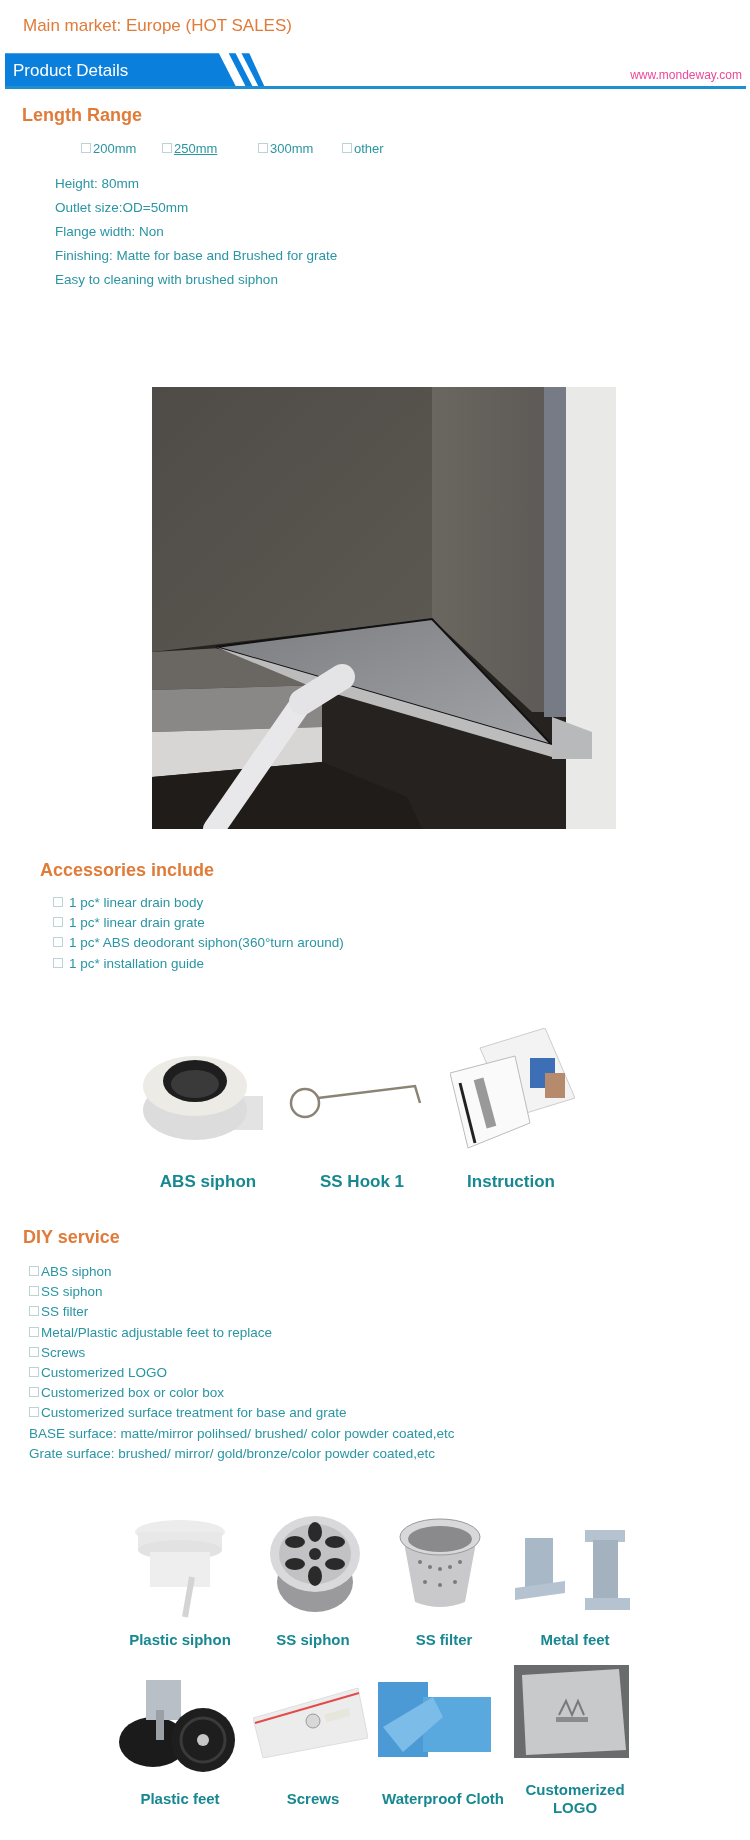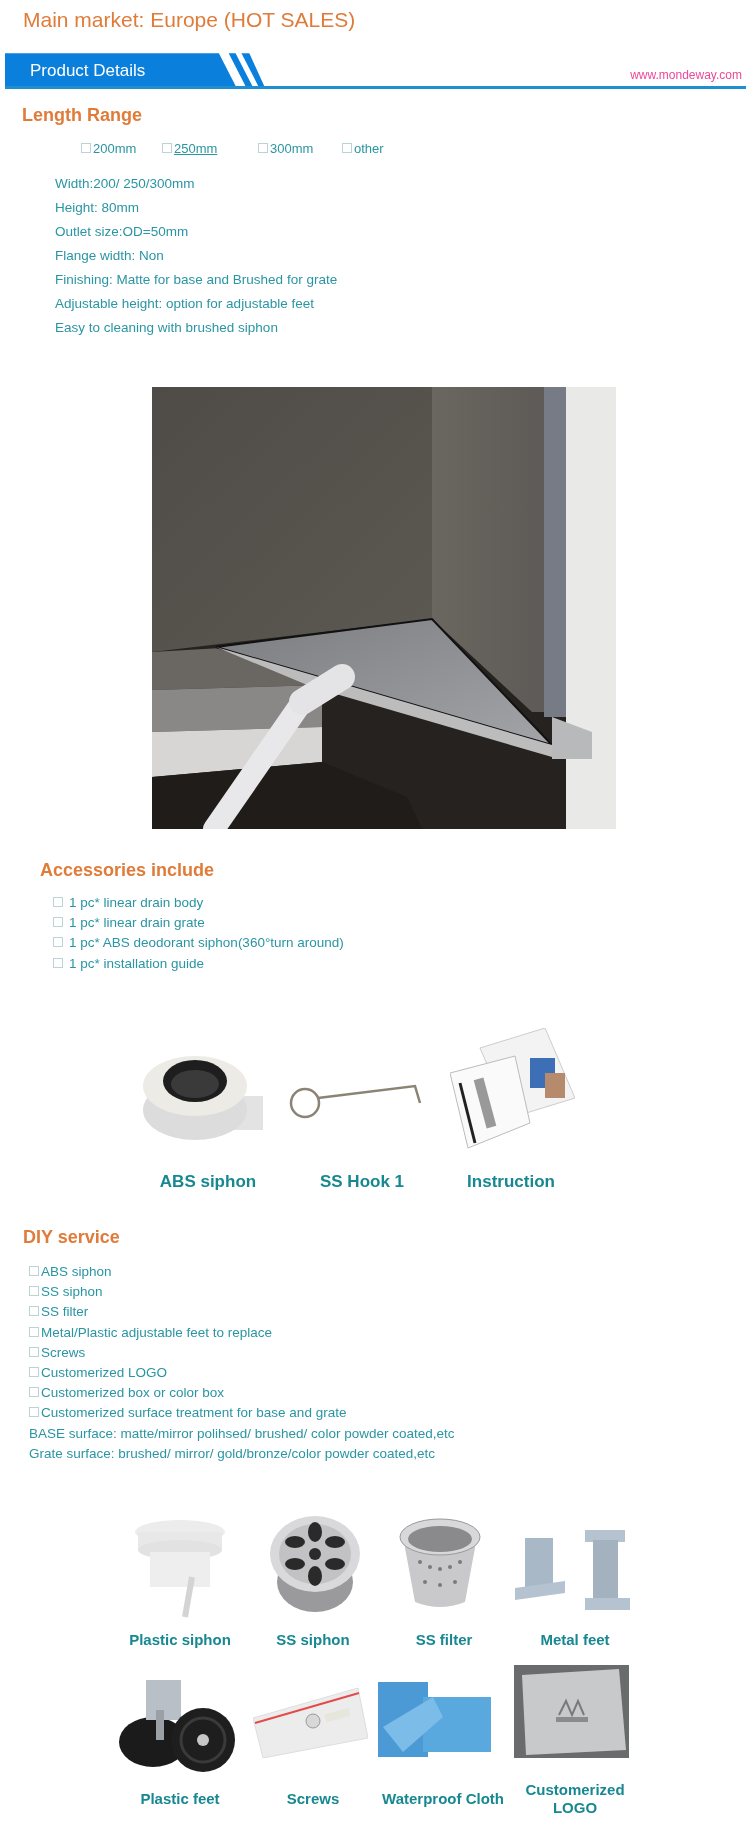--- a/index.html
+++ b/index.html
@@ -1,24 +1,24 @@
 <!DOCTYPE html>
 <html><head>
 <meta charset="utf-8">
 <style>
   html,body{margin:0;padding:0;background:#fff;}
   body{width:750px;height:1840px;position:relative;overflow:hidden;font-family:"Liberation Sans",sans-serif;}
   .abs{position:absolute;}
   .orange{color:#e07b39;}
   .teal{color:#2a95a3;}
   .caption{color:#178891;font-weight:bold;font-size:17px;text-align:center;}
-  .h-main{left:23px;top:8px;font-size:21px;}
+  .h-main{left:23px;top:16px;font-size:17px;}
   .bar{left:5px;top:53px;width:260px;height:35px;}
   .bar-line{left:5px;top:86px;width:741px;height:3px;background:#1e8fd0;}
-  .bar-title{left:30px;top:61px;font-size:17px;color:#fff;}
+  .bar-title{left:13px;top:61px;font-size:17px;color:#fff;}
   .url{right:8px;top:68px;font-size:12px;color:#ec4899;}
   .sec-title{font-weight:bold;font-size:18px;}
   .chk{display:inline-block;width:8px;height:8px;border:1px solid #bcd3d6;margin-right:2px;vertical-align:0px;}
   .len-opts{top:141px;font-size:13px;}
   .len-opt{position:absolute;white-space:nowrap;}
   .spec-list{left:55px;top:172px;font-size:13.5px;line-height:24px;}
   .acc-list{left:53px;top:893px;font-size:13.5px;line-height:20.2px;}
   .acc-list .chk{margin-right:6px;}
   .diy-list{left:29px;top:1262px;font-size:13.5px;line-height:20.2px;}
   .ph{position:absolute;overflow:hidden;}
@@ -39,26 +39,24 @@
 
 <div class="abs orange sec-title" style="left:22px;top:105px;">Length Range</div>
 <div class="abs teal len-opts" style="left:0;width:750px;">
   <span class="len-opt" style="left:81px;"><span class="chk"></span><span>200mm</span></span>
   <span class="len-opt" style="left:162px;text-decoration:underline;"><span class="chk"></span><span>250mm</span></span>
   <span class="len-opt" style="left:258px;"><span class="chk"></span><span>300mm</span></span>
   <span class="len-opt" style="left:342px;"><span class="chk"></span><span>other</span></span>
 </div>
 
 <div class="abs teal spec-list">
-  <div>Width:200/ 250/300mm</div>
   <div>Height: 80mm</div>
   <div>Outlet size:OD=50mm</div>
   <div>Flange width: Non</div>
   <div>Finishing: Matte for base and Brushed for grate</div>
-  <div>Adjustable height: option for adjustable feet</div>
   <div>Easy to cleaning with brushed siphon</div>
 </div>
 
 <div class="ph" style="left:152px;top:387px;width:464px;height:442px;">
   <svg width="464" height="442" viewBox="0 0 464 442">
     <defs>
       <linearGradient id="wallL" x1="0" y1="0" x2="1" y2="1">
           <stop offset="0" stop-color="#4f4c47"></stop>
           <stop offset="1" stop-color="#5c5953"></stop>
         </linearGradient>

